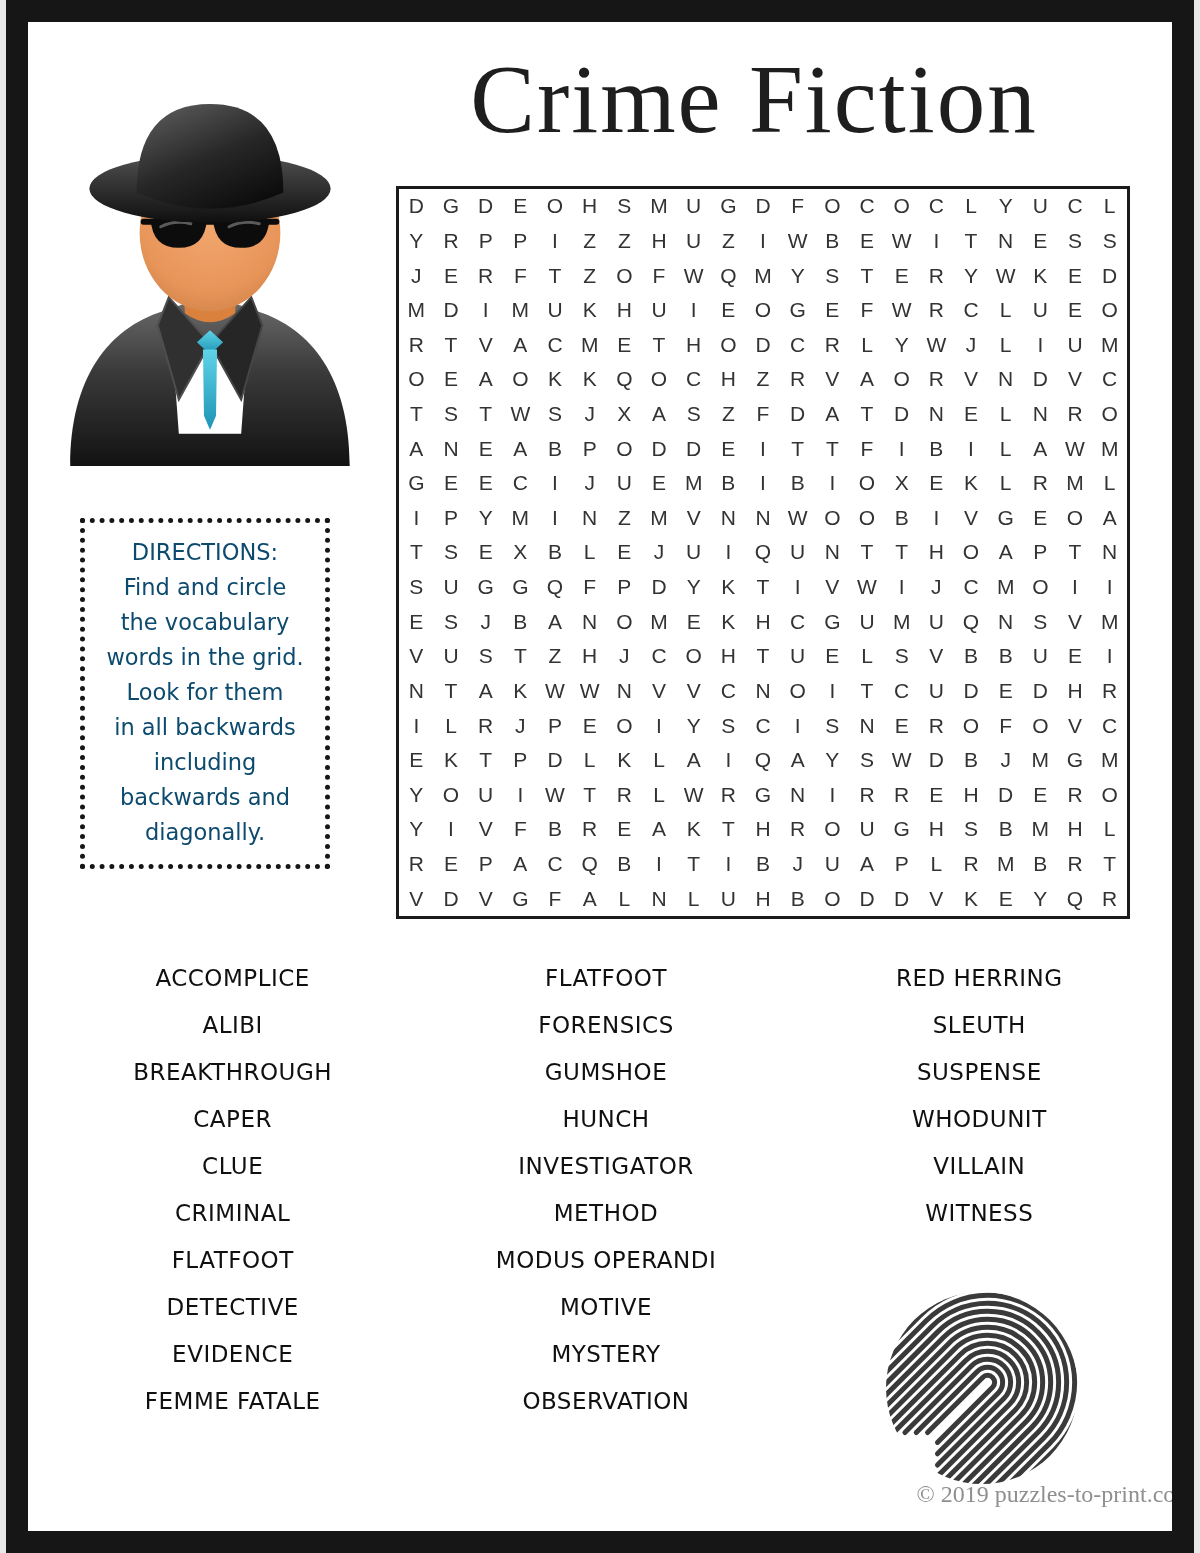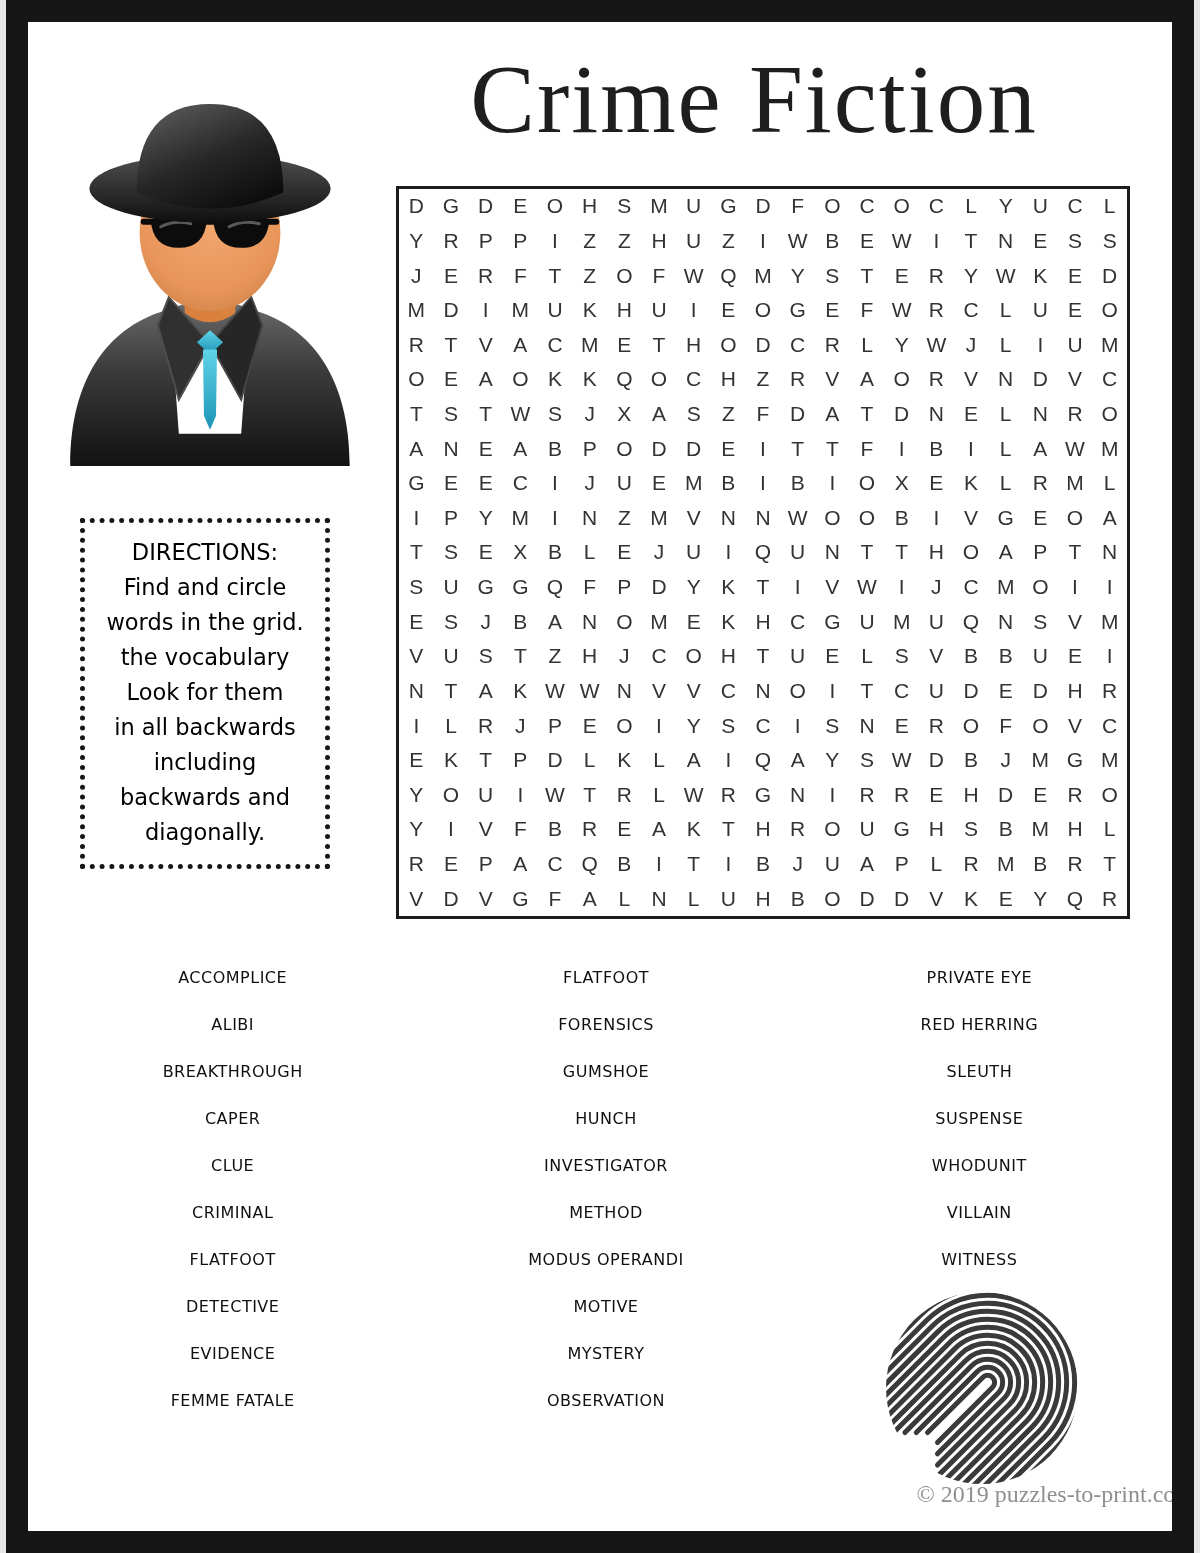--- a/index.html
+++ b/index.html
@@ -9,35 +9,35 @@
 
   .title{position:absolute;left:372px;top:44px;width:752px;text-align:center;
          font-family:"Liberation Serif",serif;font-size:97px;font-weight:500;
          color:#1e1e1e;letter-spacing:2px;white-space:nowrap;}
 
   .detective{position:absolute;left:58px;top:84px;width:292px;height:382px;}
   .detective svg{width:100%;height:100%;}
 
   .directions{position:absolute;left:74px;top:518px;width:250px;box-sizing:border-box;
               border:5px dotted #161616;padding:12px 6px 14px 6px;text-align:center;
-              font-size:22.5px;line-height:35px;color:#000000;}
+              font-size:22.5px;line-height:35px;color:#0c4a6e;}
   .directions .dline{white-space:nowrap;}
 
   .gridbox{position:absolute;left:390px;top:186px;width:728px;height:727px;
            border:3px solid #1b1b1b;display:grid;
            grid-template-columns:repeat(21,1fr);grid-template-rows:repeat(21,1fr);
            background:#ffffff;}
   .cell{display:flex;align-items:center;justify-content:center;
         font-family:"Liberation Sans","DejaVu Sans",sans-serif;
         font-size:21px;color:#333333;}
 
   .words{position:absolute;left:40px;top:954px;width:1120px;display:flex;}
   .wcol{flex:1;display:flex;flex-direction:column;}
   .witem{height:47px;display:flex;align-items:center;justify-content:center;
-         font-size:16px;letter-spacing:0.5px;color:#101010;white-space:nowrap;}
+         font-size:23px;letter-spacing:0.5px;color:#101010;white-space:nowrap;}
 
   .fingerprint{position:absolute;left:876px;top:1288px;width:200px;height:200px;}
   .fingerprint svg{width:100%;height:100%;}
 
   .copyright{position:absolute;left:0;right:0;top:1481px;text-align:right;
              font-family:"Liberation Serif",serif;font-size:24px;color:#8f8f8f;}
 </style>
 </head>
 <body>
 
@@ -98,22 +98,22 @@
         <ellipse cx="145" cy="104" rx="120" ry="34" fill="url(#gBrim)"></ellipse>
         <path d="M72,108 Q72,20 145,20 Q218,20 218,108 Q182,124 145,124 Q108,124 72,108 Z" fill="url(#gHat)"></path>
       </g>
     </svg>
   </div>
 
   <div class="directions">
     <div class="dline">DIRECTIONS:</div>
     <div>
         <div class="dline">Find and circle</div>
+        <div class="dline">the vocabulary</div>
         <div class="dline">words in the grid.</div>
-        <div class="dline">the vocabulary</div>
         <div class="dline">Look for them</div>
         <div class="dline">in all backwards</div>
         <div class="dline">including</div>
         <div class="dline">backwards and</div>
         <div class="dline">diagonally.</div>
       </div>
   </div>
 
   <div class="gridbox">
       <span class="cell">D</span>
@@ -578,21 +578,20 @@
         <div class="witem">GUMSHOE</div>
         <div class="witem">HUNCH</div>
         <div class="witem">INVESTIGATOR</div>
         <div class="witem">METHOD</div>
         <div class="witem">MODUS OPERANDI</div>
         <div class="witem">MOTIVE</div>
         <div class="witem">MYSTERY</div>
         <div class="witem">OBSERVATION</div>
       </div>
     <div class="wcol">
-        <div class="witem">PRIVATE EYE</div>
         <div class="witem">RED HERRING</div>
         <div class="witem">SLEUTH</div>
         <div class="witem">SUSPENSE</div>
         <div class="witem">WHODUNIT</div>
         <div class="witem">VILLAIN</div>
         <div class="witem">WITNESS</div>
       </div>
   </div>
 
   <div class="fingerprint">

